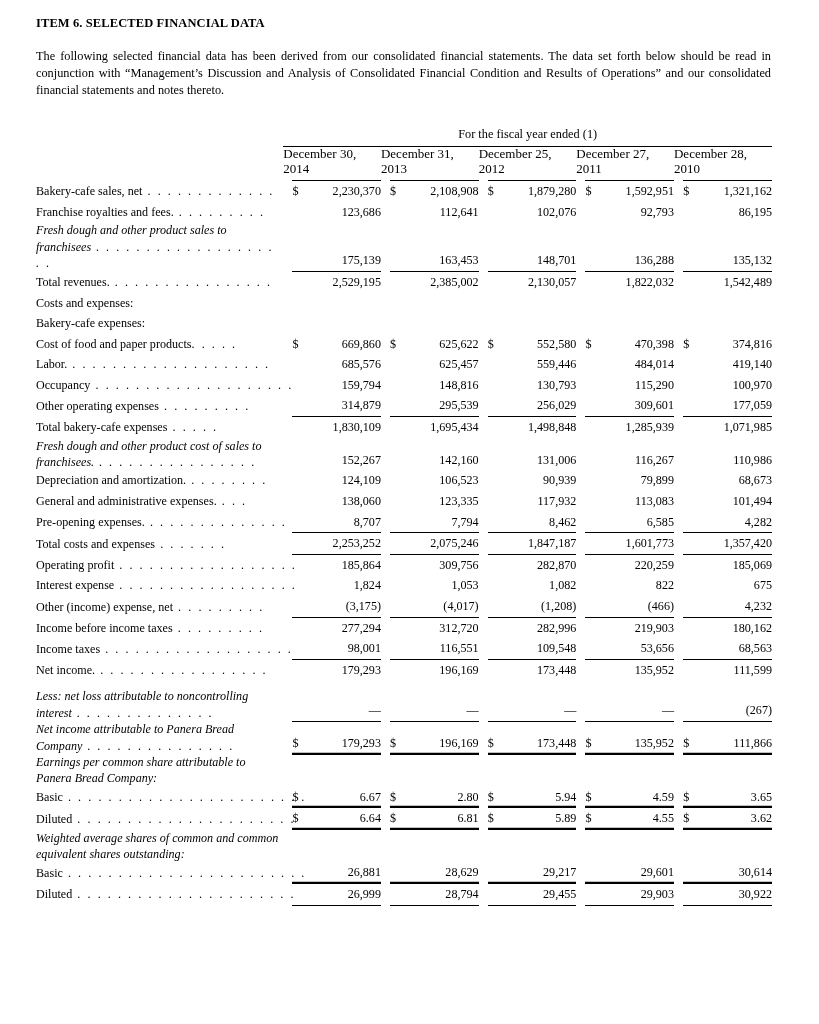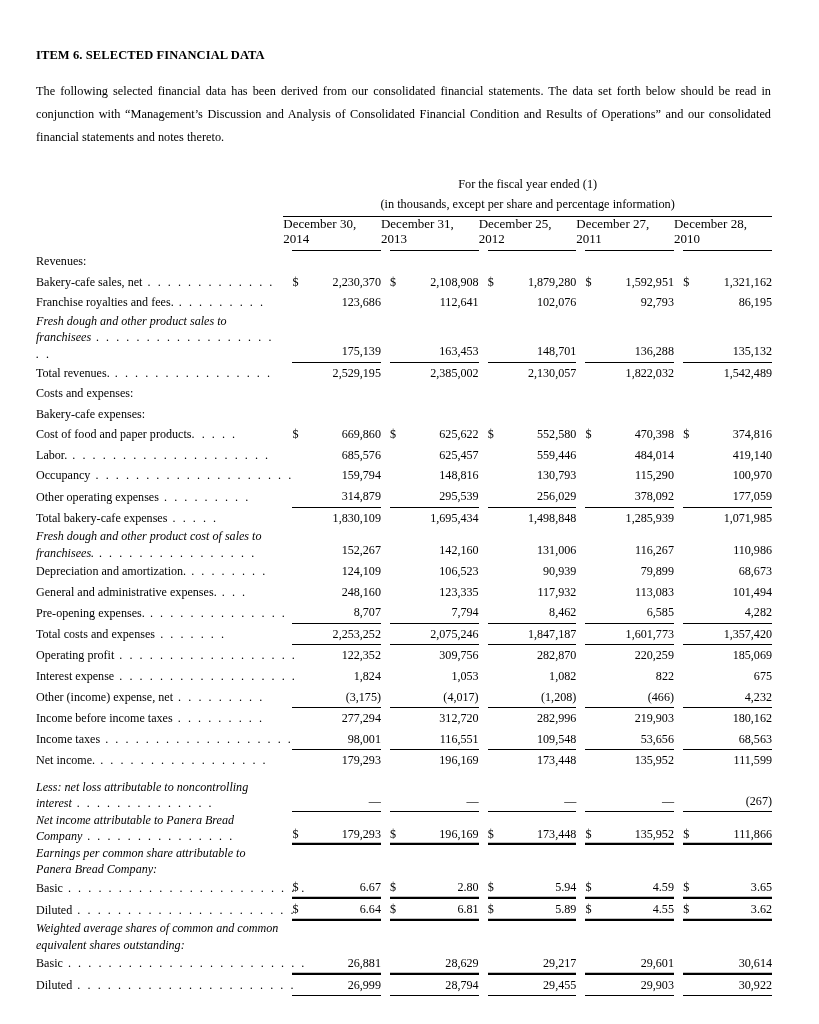--- a/index.html
+++ b/index.html
@@ -12,33 +12,33 @@
     height: 1024px;
     font-family: "Liberation Serif", "DejaVu Serif", serif;
     color: #000000;
     -webkit-font-smoothing: antialiased;
   }
   .page {
     position: relative;
     width: 819px;
     height: 1024px;
     box-sizing: border-box;
-    padding: 48px 47px 0 36px;
+    padding: 16px 47px 0 36px;
   }
 
   
   .doc-title {
     font-size: 12.5px;
     font-weight: bold;
     letter-spacing: 0.1px;
     margin: 0 0 17px 0;
   }
   .intro {
     font-size: 12.3px;
-    line-height: 23px;
+    line-height: 17px;
     text-align: justify;
     margin: 0 0 0 0;
     padding-right: 1px;
   }
 
   
   table.fin {
     width: 736px;
     border-collapse: collapse;
     font-size: 12.1px;
@@ -159,24 +159,20 @@
       <col class="c-gap">
         <col class="c-cur">
         <col class="c-num">
     </colgroup>
     <tbody>
 
       <tr>
         <td></td>
         <td class="banner" colspan="15">For the fiscal year ended (1)</td>
       </tr>
-      <tr>
-        <td></td>
-        <td class="banner" colspan="15">(in thousands, except per share and percentage information)</td>
-      </tr>
       <tr class="banner-rule">
         <td></td>
         <td colspan="15">
             <div></div>
           </td>
       </tr>
 
       <tr>
         <td></td>
         <td colspan="3" class="dhead">
@@ -217,24 +213,20 @@
         <td></td>
           <td colspan="2">
             <div></div>
           </td>
         <td></td>
           <td colspan="2">
             <div></div>
           </td>
       </tr>
 
-      <tr>
-        <td class="lbl ind0"><span>Revenues:</span></td>
-        <td colspan="15"></td>
-      </tr>
 
       <tr>
         <td class="lbl ind1"><span>Bakery-cafe sales, net</span><span class="dots"> . . . . . . . . . . . . .</span></td>
         <td></td>
           <td class="cur">$</td>
           <td class="num">2,230,370</td>
         <td></td>
           <td class="cur">$</td>
           <td class="num">2,108,908</td>
         <td></td>
@@ -378,21 +370,21 @@
           <td class="cur"></td>
           <td class="num">314,879</td>
         <td></td>
           <td class="cur"></td>
           <td class="num">295,539</td>
         <td></td>
           <td class="cur"></td>
           <td class="num">256,029</td>
         <td></td>
           <td class="cur"></td>
-          <td class="num">378,092</td>
+          <td class="num">309,601</td>
         <td></td>
           <td class="cur"></td>
           <td class="num">177,059</td>
       </tr>
 
       <tr>
         <td class="lbl ind3"><span>Total bakery-cafe expenses</span><span class="dots"> . . . . .</span></td>
         <td></td>
           <td class="cur rule-top"></td>
           <td class="num rule-top">1,830,109</td>
@@ -445,21 +437,21 @@
           <td class="num">79,899</td>
         <td></td>
           <td class="cur"></td>
           <td class="num">68,673</td>
       </tr>
 
       <tr>
         <td class="lbl ind0"><span>General and administrative expenses.</span><span class="dots"> . . .</span></td>
         <td></td>
           <td class="cur"></td>
-          <td class="num">248,160</td>
+          <td class="num">138,060</td>
         <td></td>
           <td class="cur"></td>
           <td class="num">123,335</td>
         <td></td>
           <td class="cur"></td>
           <td class="num">117,932</td>
         <td></td>
           <td class="cur"></td>
           <td class="num">113,083</td>
         <td></td>
@@ -502,21 +494,21 @@
           <td class="num rule-top rule-bot">1,601,773</td>
         <td></td>
           <td class="cur rule-top rule-bot"></td>
           <td class="num rule-top rule-bot">1,357,420</td>
       </tr>
 
       <tr>
         <td class="lbl ind0"><span>Operating profit</span><span class="dots"> . . . . . . . . . . . . . . . . . .</span></td>
         <td></td>
           <td class="cur"></td>
-          <td class="num">122,352</td>
+          <td class="num">185,864</td>
         <td></td>
           <td class="cur"></td>
           <td class="num">309,756</td>
         <td></td>
           <td class="cur"></td>
           <td class="num">282,870</td>
         <td></td>
           <td class="cur"></td>
           <td class="num">220,259</td>
         <td></td>

